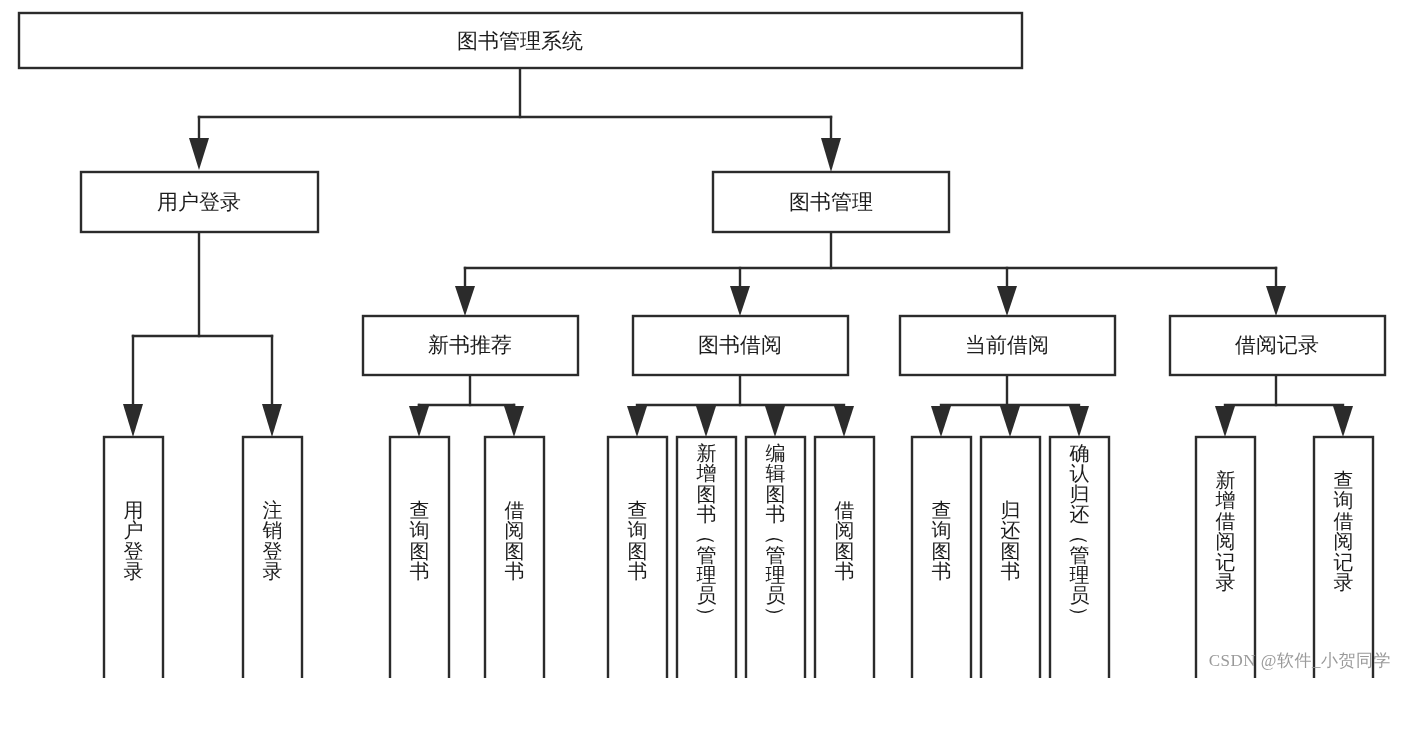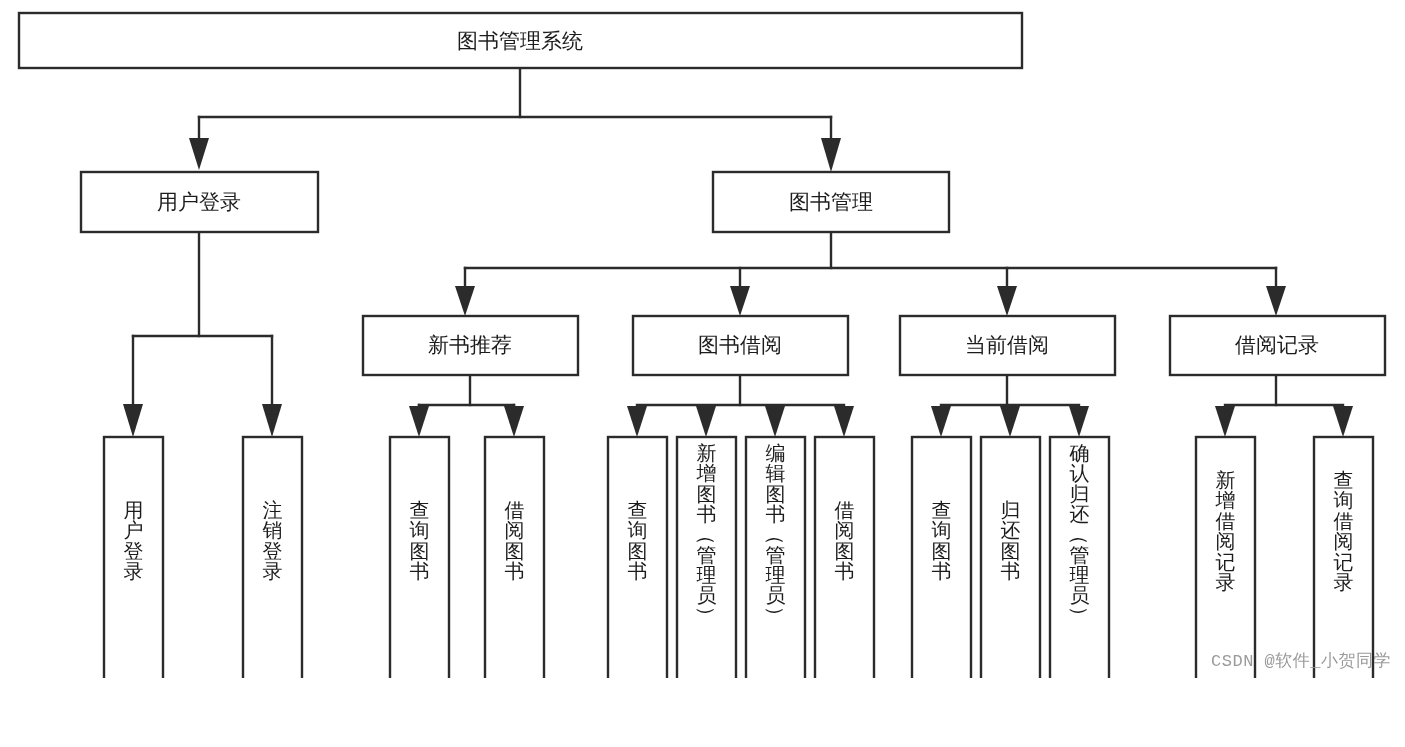--- a/index.html
+++ b/index.html
@@ -62,21 +62,21 @@
     pointer-events: none;
   }
   .node-label-v span {
     display: block;
     text-align: center;
   }
   .watermark {
     position: absolute;
     right: 14px;
     bottom: 6px;
-    font-family: Liberation Mono, monospace;
+    font-family: Liberation Serif, serif;
     font-size: 17px;
     color: #9a9a9a;
     white-space: nowrap;
     letter-spacing: 0.5px;
   }
 </style>
 </head>
 <body>
 
 <div id="diagram-root">

